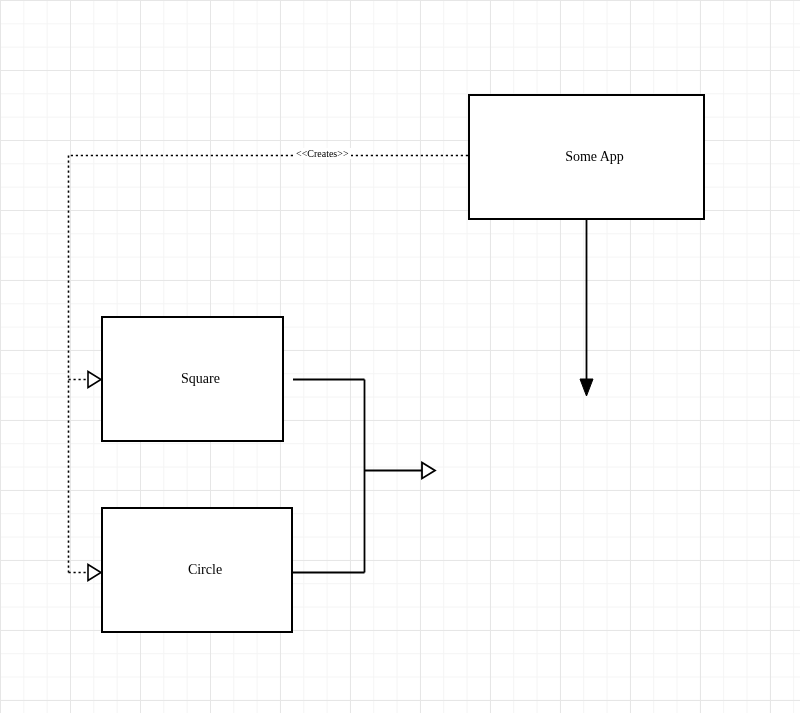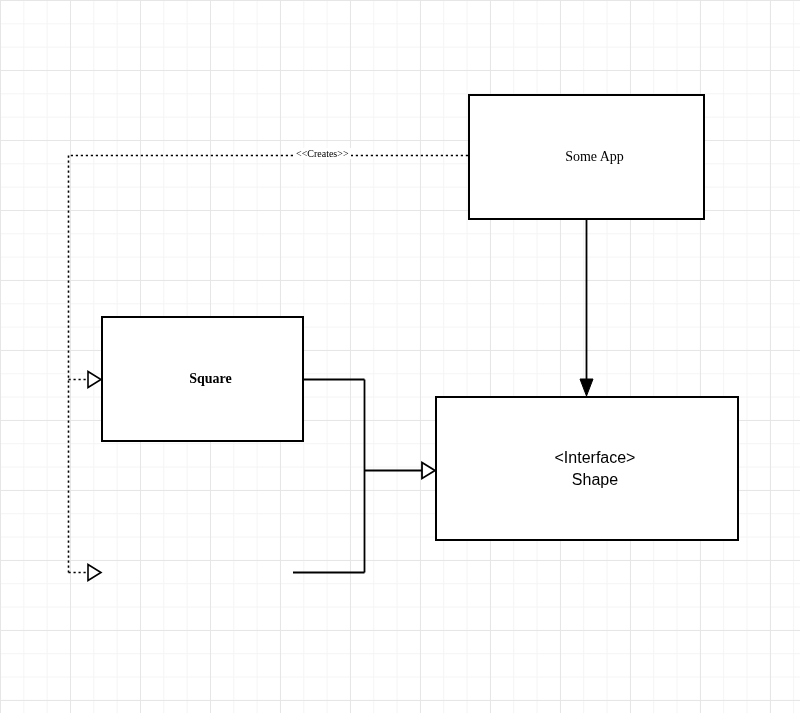--- a/index.html
+++ b/index.html
@@ -105,27 +105,26 @@
       <path d="M 364.5 470.5 L 422 470.5" stroke="#000000" stroke-width="1.8" fill="none"></path>
 
       <polygon points="422,462.5 435,470.5 422,478.5" fill="#ffffff" stroke="#000000" stroke-width="1.8" stroke-linejoin="miter"></polygon>
     </g>
   </svg>
 
   <div class="node-box" style="left:468px; top:94px; width:237px; height:126px;">
     <span class="node-label">Some App</span>
   </div>
 
-  <div class="node-box" style="left:101px; top:316px; width:203px; height:126px;font-weight:bold;">
+  <div class="node-box" style="left:101px; top:316px; width:183px; height:126px;">
     <span class="node-label">Square</span>
   </div>
 
+  <div class="node-box" style="left:101px; top:507px; width:192px; height:126px;">
+    <span class="node-label">Circle</span>
+  </div>
 
-  <div class="node-box" style="left:435px; top:396px; width:304px; height:145px;">
-    <span class="node-label sans">&lt;Interface&gt;
-Shape</span>
-  </div>
 
   <div class="edge-label" style="left:294px; top:148px;">
     <span>&lt;&lt;Creates&gt;&gt;</span>
   </div>
 
 </div>
 
 </body></html>

